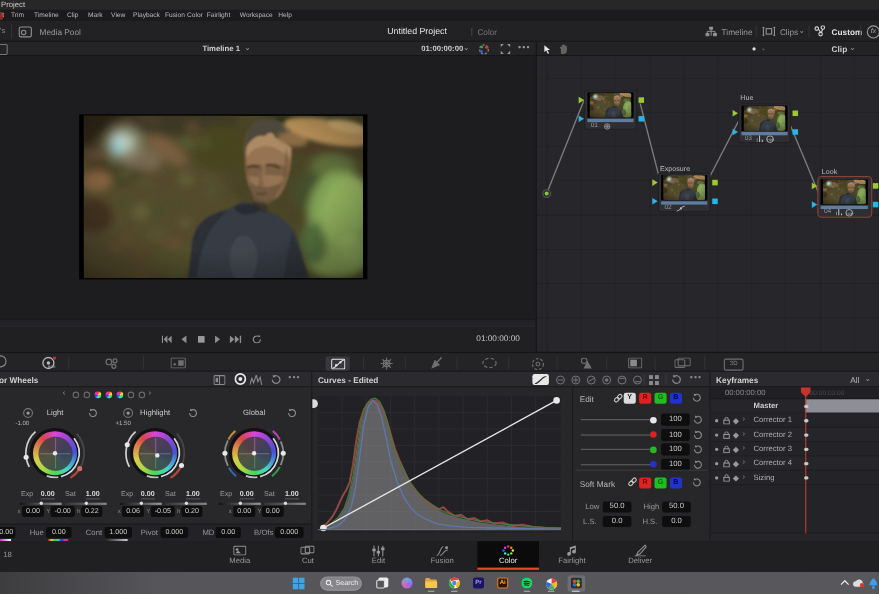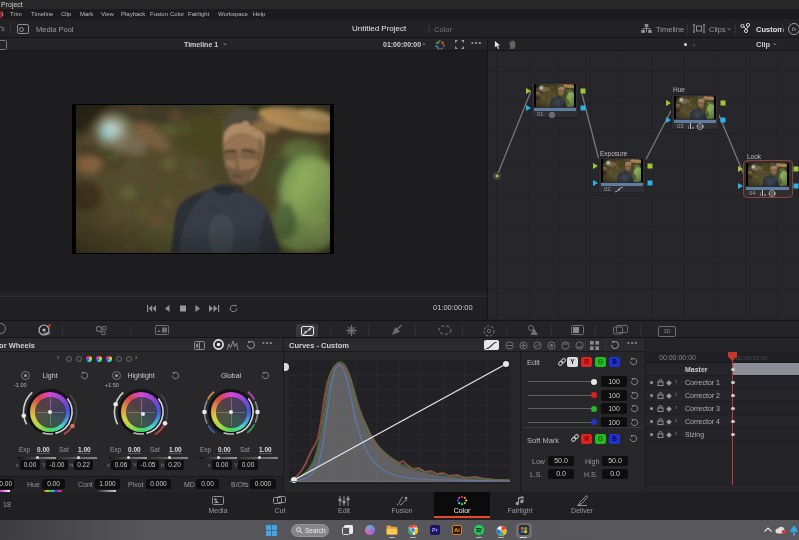--- a/index.html
+++ b/index.html
@@ -469,21 +469,21 @@
       <span class="abs" style="left:231px;top:142.5px;font-size:7px;color:#999;">B/Ofs</span>
       <div class="abs" style="left:250px;top:141px;width:26px;height:10px;background:#0e0e0e;border-radius:2px;color:#ccc;font-size:6.5px;text-align:center;line-height:10px;">0.000</div>
       <div class="abs" style="left:0;top:152px;width:10px;height:2px;background:linear-gradient(to right,#c3c,#fff);"></div>
       <div class="abs" style="left:44px;top:152px;width:18px;height:2px;background:linear-gradient(to right,#c33,#cc3,#3c3,#3cc,#33c,#c3c,#c33);"></div>
       <div class="abs" style="left:96px;top:152px;width:20px;height:2px;background:linear-gradient(to right,#222,#ccc);"></div>
     </div>
 </div>
 
 <div class="abs" style="left:283px;top:338px;width:362px;height:154px;background:#27272a;border-left:1px solid #1a1a1c;box-sizing:border-box;">
   <div class="abs" style="left:0;top:0;width:362px;height:14px;background:#2b2b2f;border-bottom:1px solid #1a1a1c;box-sizing:border-box;">
-    <span class="abs" style="left:5px;top:2.5px;font-size:7.5px;font-weight:bold;color:#d0d0d0;">Curves - Custom</span>
+    <span class="abs" style="left:5px;top:2.5px;font-size:7.5px;font-weight:bold;color:#d0d0d0;">Curves - Edited</span>
     
     <div class="abs" style="left:200px;top:2px;width:15px;height:10px;background:#e8e8e8;border-radius:2px;"></div>
     <svg class="abs" style="left:202px;top:3.5px" width="11" height="7" viewBox="0 0 11 7">
         <path d="M0 7C4 7 7 0 11 0" stroke="#333" fill="none" stroke-width="1.2"></path>
       </svg>
     <g></g>
     <svg class="abs" style="left:221px;top:2.5px" width="90" height="9" viewBox="0 0 90 9">
       <g fill="none" stroke="#77777a" stroke-width="0.9">
         <circle cx="4.5" cy="4.5" r="3.6"></circle>
           <path d="M2 4.5h5"></path>
@@ -623,20 +623,25 @@
     <span class="abs" style="left:64px;top:106px;font-size:7px;color:#999;">High</span>
     <div class="abs" style="left:81px;top:104px;width:26px;height:10px;background:#0e0e0e;border-radius:2px;color:#ccc;font-size:7px;text-align:center;line-height:10px;">50.0</div>
     <span class="abs" style="left:9px;top:119px;font-size:7px;color:#999;">L.S.</span>
     <div class="abs" style="left:27px;top:117px;width:26px;height:10px;background:#0e0e0e;border-radius:2px;color:#ccc;font-size:7px;text-align:center;line-height:10px;">0.0</div>
     <span class="abs" style="left:63px;top:119px;font-size:7px;color:#999;">H.S.</span>
     <div class="abs" style="left:81px;top:117px;width:26px;height:10px;background:#0e0e0e;border-radius:2px;color:#ccc;font-size:7px;text-align:center;line-height:10px;">0.0</div>
   </div>
 </div>
 
 <div class="abs" style="left:645px;top:338px;width:154px;height:154px;background:#242428;border-left:1px solid #1a1a1c;box-sizing:border-box;">
+  <div class="abs" style="left:0;top:0;width:154px;height:14px;background:#2b2b2f;border-bottom:1px solid #1a1a1c;box-sizing:border-box;">
+    <span class="abs" style="left:5px;top:2.5px;font-size:7.5px;font-weight:bold;color:#d0d0d0;">Keyframes</span>
+    <span class="abs" style="left:127px;top:2.5px;font-size:7.5px;color:#b8b8b8;">All</span>
+    <span class="abs" style="left:140px;top:2px;font-size:7px;color:#9a9a9a;">⌄</span>
+  </div>
 
   <div class="abs" style="left:0;top:14px;width:154px;height:11px;background:#202024;border-bottom:1px solid #1a1a1c;box-sizing:border-box;">
     <span class="abs" style="left:13px;top:2px;font-size:7px;color:#8a8a8d;">00:00:00:00</span>
     <span class="abs" style="left:90px;top:2.5px;font-size:6px;color:#4a4a4e;">00:00:03:00</span>
   </div>
   <div id="kfrows">
       <div class="abs" style="left:0;top:25px;width:154px;height:13px;background:#26262a;border-bottom:1px solid #1e1e22;box-sizing:border-box;"></div>
       <div class="abs" style="left:86px;top:25px;width:68px;height:12px;background:#8e8e96;"></div>
       <span class="abs" style="left:39px;top:27.5px;font-size:7px;font-weight:bold;color:#ccc;">Master</span>
       <div class="abs" style="left:85px;top:29.5px;width:3.5px;height:3.5px;border-radius:50%;background:#c9c9c9;z-index:5;"></div>

